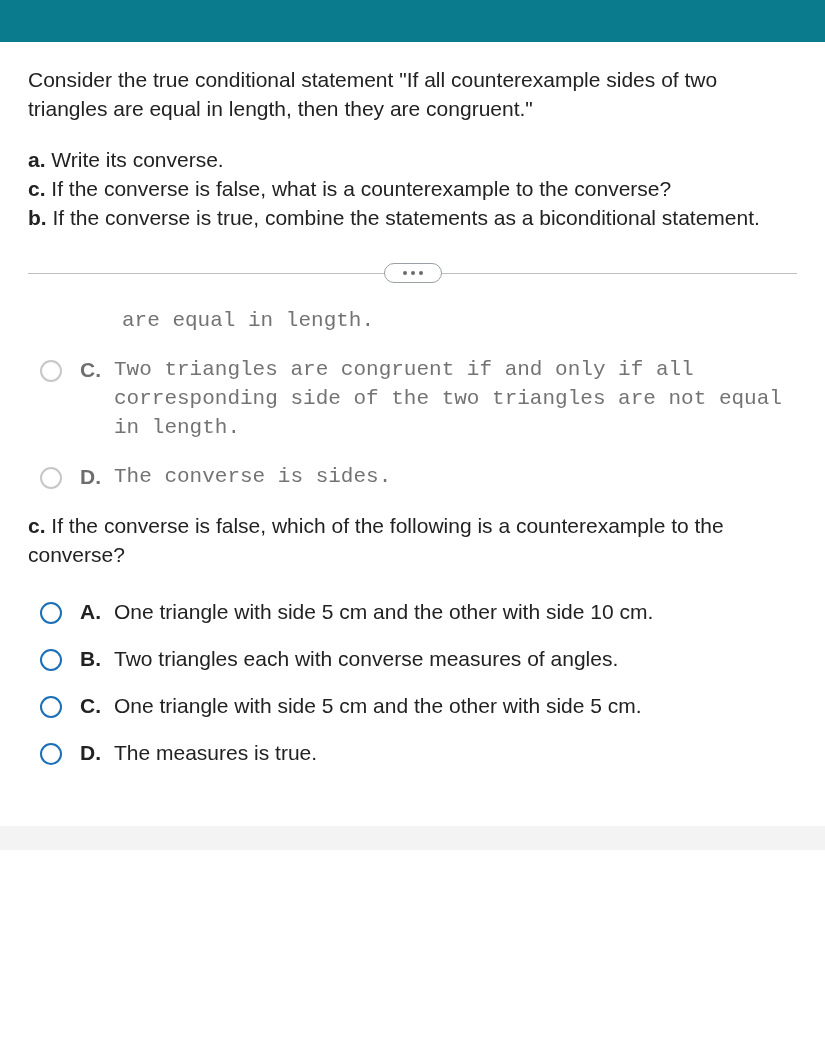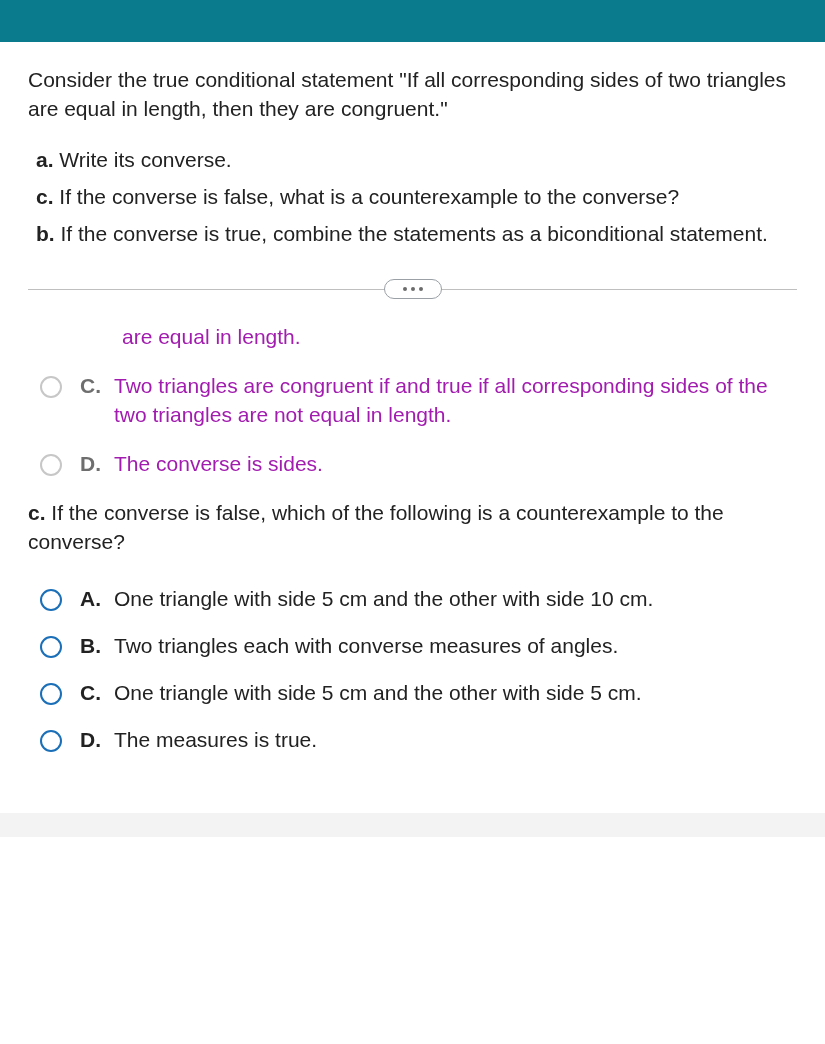--- a/index.html
+++ b/index.html
@@ -19,21 +19,21 @@
       padding: 24px 28px 30px 28px;
       font-size: 21px;
       line-height: 1.38;
     }
     .question-intro {
       margin-bottom: 22px;
     }
     .parts {
       margin-bottom: 28px;
     }
-    .parts p { margin: 8px; }
+    .parts p { margin: 0; }
     .bold { font-weight: bold; }
     .divider-wrap {
       position: relative;
       height: 24px;
       margin: 18px 0 22px 0;
     }
     .divider-line {
       position: absolute;
       top: 50%;
       left: 0; right: 0;
@@ -89,40 +89,40 @@
     .choice-letter {
       flex: 0 0 auto;
       font-weight: bold;
       width: 28px;
       margin-right: 6px;
     }
     .letter-grey { color: #6e6e6e; }
     .choice-text {
       flex: 1 1 auto;
     }
-    .grey-text { color: #a21caf; }
+    .grey-text { color: #737373; font-family: Liberation Mono, monospace; }
     .section-c-label {
       margin-top: 6px;
       margin-bottom: 28px;
     }
     .group2 .choice { margin-bottom: 18px; }
     .footer-gap {
       height: 24px;
       background: #f3f3f3;
       margin-top: 10px;
     }
   </style>
 </head>
 <body>
 
 <div class="header-bar"></div>
 
 <div class="content">
 
-  <div class="question-intro">Consider the true conditional statement "If all corresponding sides of two triangles are equal in length, then they are congruent."</div>
+  <div class="question-intro">Consider the true conditional statement "If all counterexample sides of two triangles are equal in length, then they are congruent."</div>
 
   <div class="parts">
     <p><span class="bold">a.</span><span> Write its converse.</span></p>
     <p><span class="bold">c.</span><span> If the converse is false, what is a counterexample to the converse?</span></p>
     <p><span class="bold">b.</span><span> If the converse is true, combine the statements as a biconditional statement.</span></p>
   </div>
 
   <div class="divider-wrap">
     <div class="divider-line"></div>
     <div class="divider-pill">
@@ -131,21 +131,21 @@
       <span></span>
     </div>
   </div>
 
   <div class="partial-text grey-text">are equal in length.</div>
 
   <div>
     <div class="choice">
       <div class="choice-radio radio-light"></div>
       <div class="choice-letter letter-grey">C.</div>
-      <div class="choice-text grey-text">Two triangles are congruent if and true if all corresponding sides of the two triangles are not equal in length.</div>
+      <div class="choice-text grey-text">Two triangles are congruent if and only if all corresponding side of the two triangles are not equal in length.</div>
     </div>
     <div class="choice">
       <div class="choice-radio radio-light"></div>
       <div class="choice-letter letter-grey">D.</div>
       <div class="choice-text grey-text">The converse is sides.</div>
     </div>
   </div>
 
   <div class="section-c-label">
     <span class="bold">c.</span><span> If the converse is false, which of the following is a counterexample to the converse?</span>

